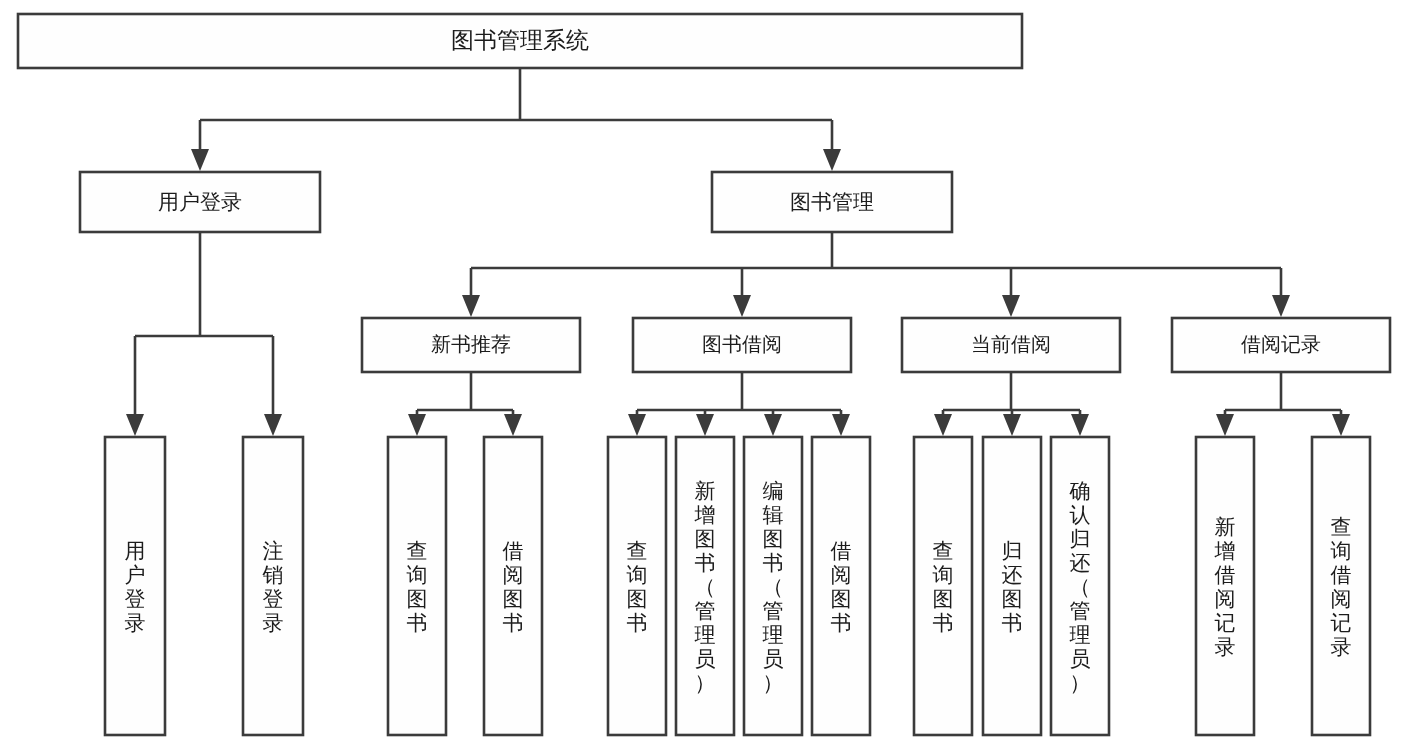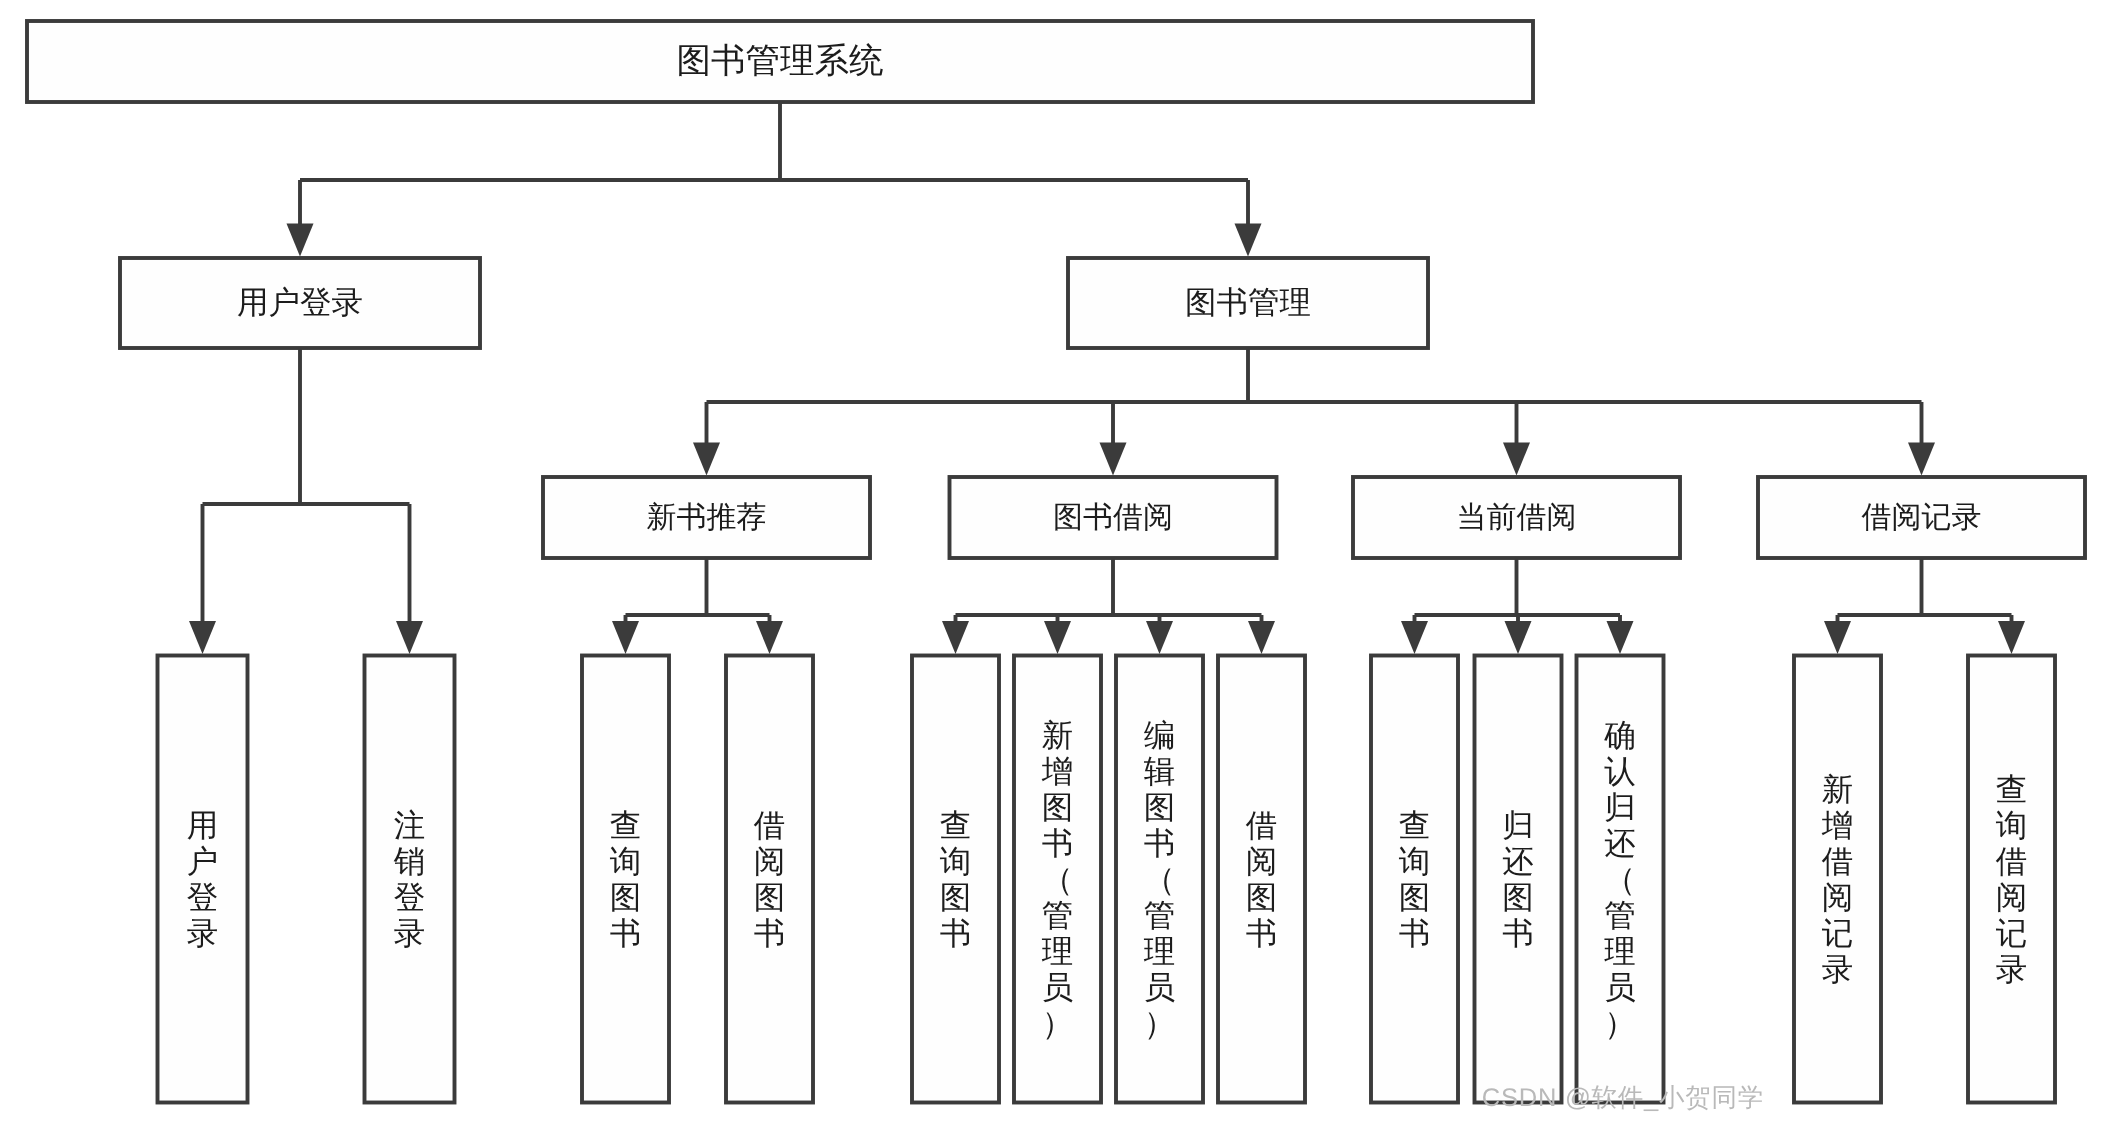--- a/index.html
+++ b/index.html
@@ -192,14 +192,13 @@
         <g>
           <rect x="1196" y="437" width="58" height="298" class="node-box"></rect>
           <text x="1225" y="526" font-size="21" fill="#1c1c1c" text-anchor="middle" dominant-baseline="central" class="node-label-v"><tspan x="1225" dy="0">新</tspan><tspan x="1225" dy="24">增</tspan><tspan x="1225" dy="24">借</tspan><tspan x="1225" dy="24">阅</tspan><tspan x="1225" dy="24">记</tspan><tspan x="1225" dy="24">录</tspan></text>
         </g>
         <g>
           <rect x="1312" y="437" width="58" height="298" class="node-box"></rect>
           <text x="1341" y="526" font-size="21" fill="#1c1c1c" text-anchor="middle" dominant-baseline="central" class="node-label-v"><tspan x="1341" dy="0">查</tspan><tspan x="1341" dy="24">询</tspan><tspan x="1341" dy="24">借</tspan><tspan x="1341" dy="24">阅</tspan><tspan x="1341" dy="24">记</tspan><tspan x="1341" dy="24">录</tspan></text>
         </g>
       </g>
   </svg>
-  <div class="watermark">CSDN @软件_小贺同学</div>
 </div>
 
 </body></html>

